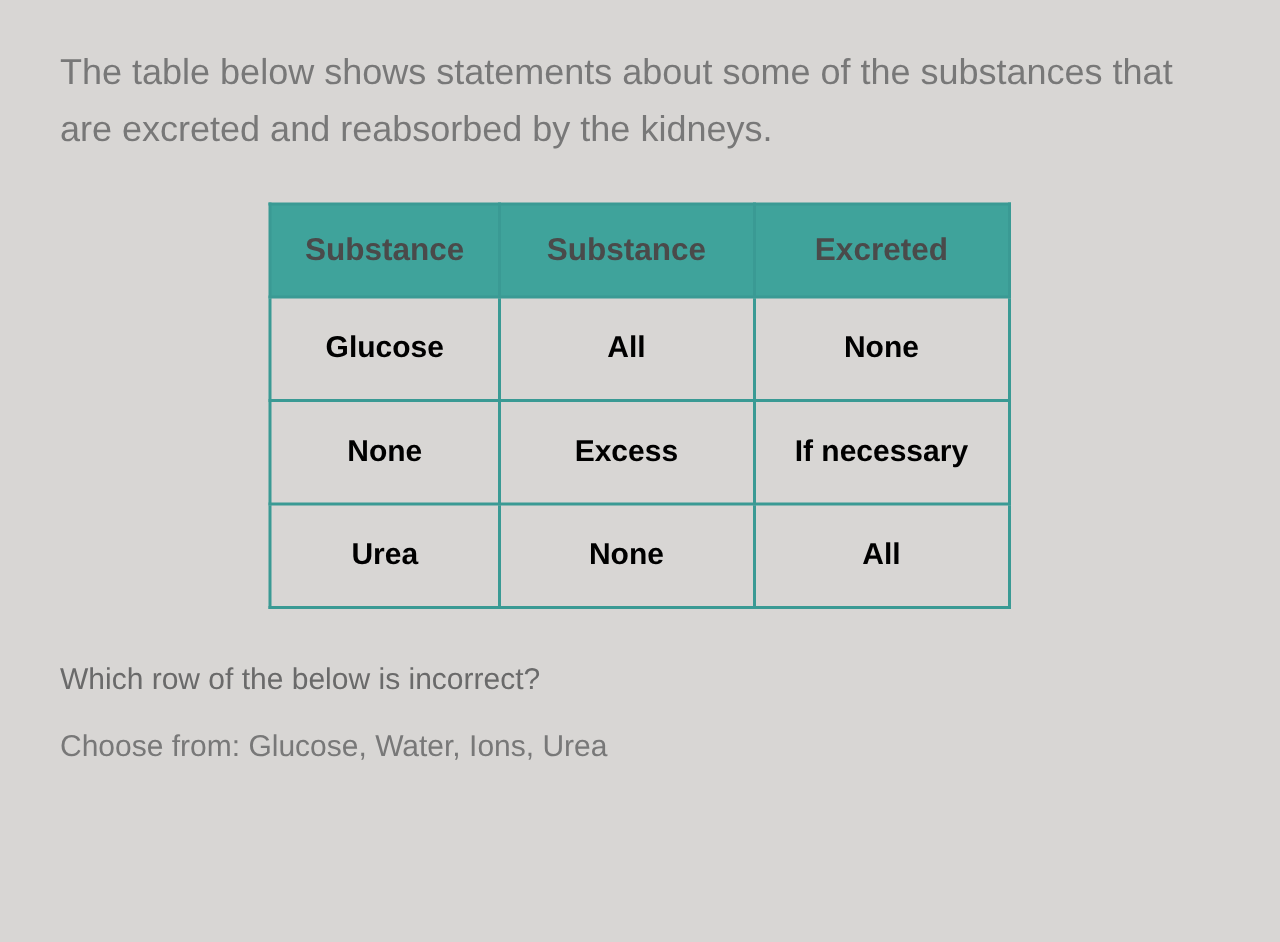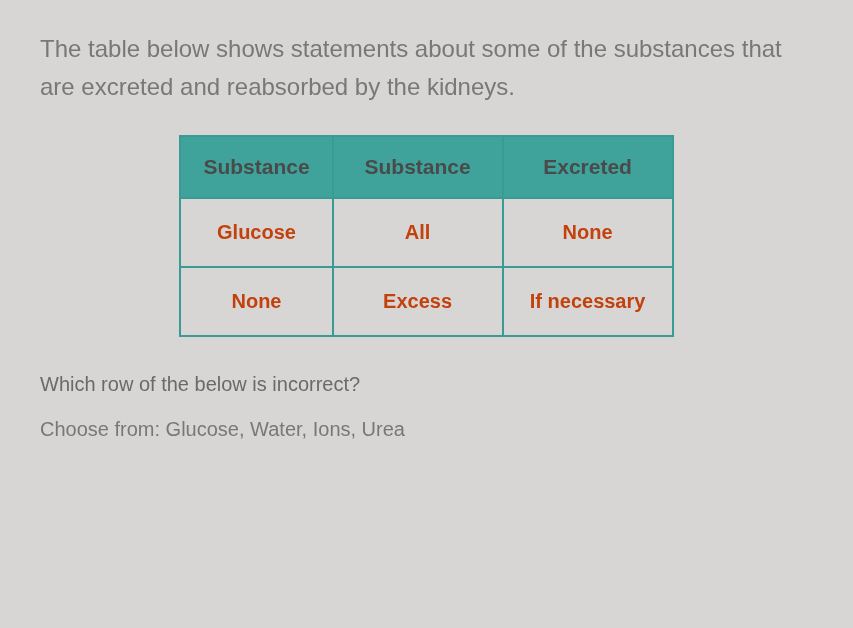--- a/index.html
+++ b/index.html
@@ -32,21 +32,21 @@
       background: #3fa39b;
       color: #4a4a4a;
       font-weight: bold;
       font-size: 21px;
       padding: 18px 22px;
       text-align: center;
       border: 2px solid #3a9a94;
     }
     td {
       background: #d8d6d4;
-      color: #c2410c;
+      color: #000000;
       font-weight: bold;
       font-size: 20px;
       padding: 22px 14px;
       text-align: center;
       border: 2px solid #3a9a94;
       min-width: 155px;
     }
     td.col1 { min-width: 145px; }
     td.col2 { min-width: 170px; }
     td.col3 { min-width: 170px; }
@@ -78,18 +78,23 @@
       <tr>
         <td class="col1">Glucose</td>
         <td class="col2">All</td>
         <td class="col3">None</td>
       </tr>
       <tr>
         <td class="col1">None</td>
         <td class="col2">Excess</td>
         <td class="col3">If necessary</td>
       </tr>
+      <tr>
+        <td class="col1">Urea</td>
+        <td class="col2">None</td>
+        <td class="col3">All</td>
+      </tr>
     </tbody>
   </table>
 </div>
 
 <p class="question1">Which row of the below is incorrect?</p>
 <p class="question2">Choose from: Glucose, Water, Ions, Urea</p>
 
 </body></html>

